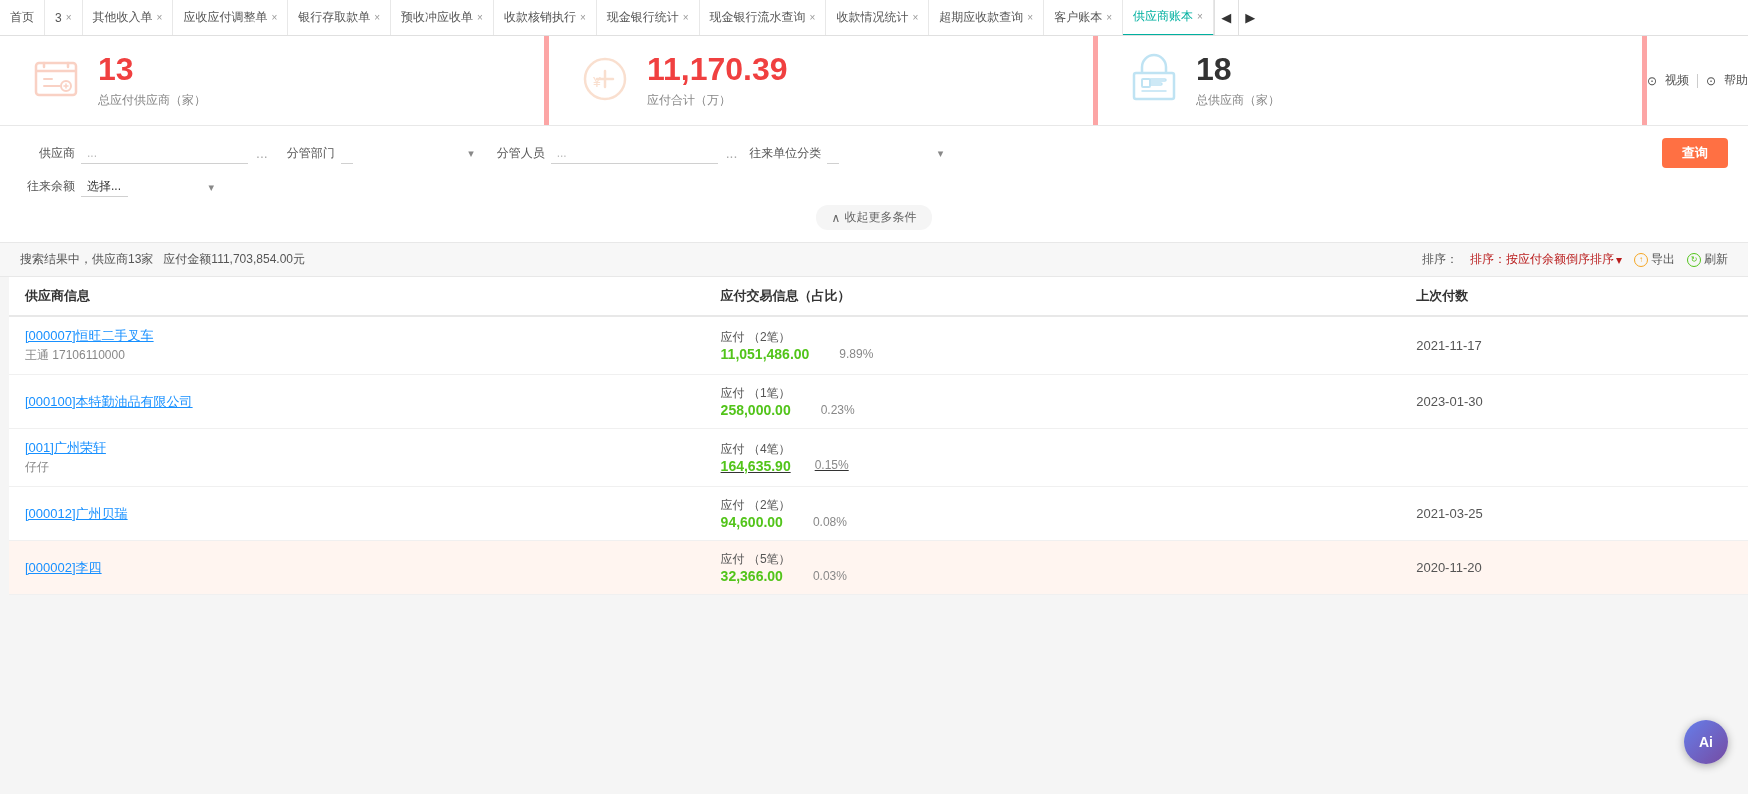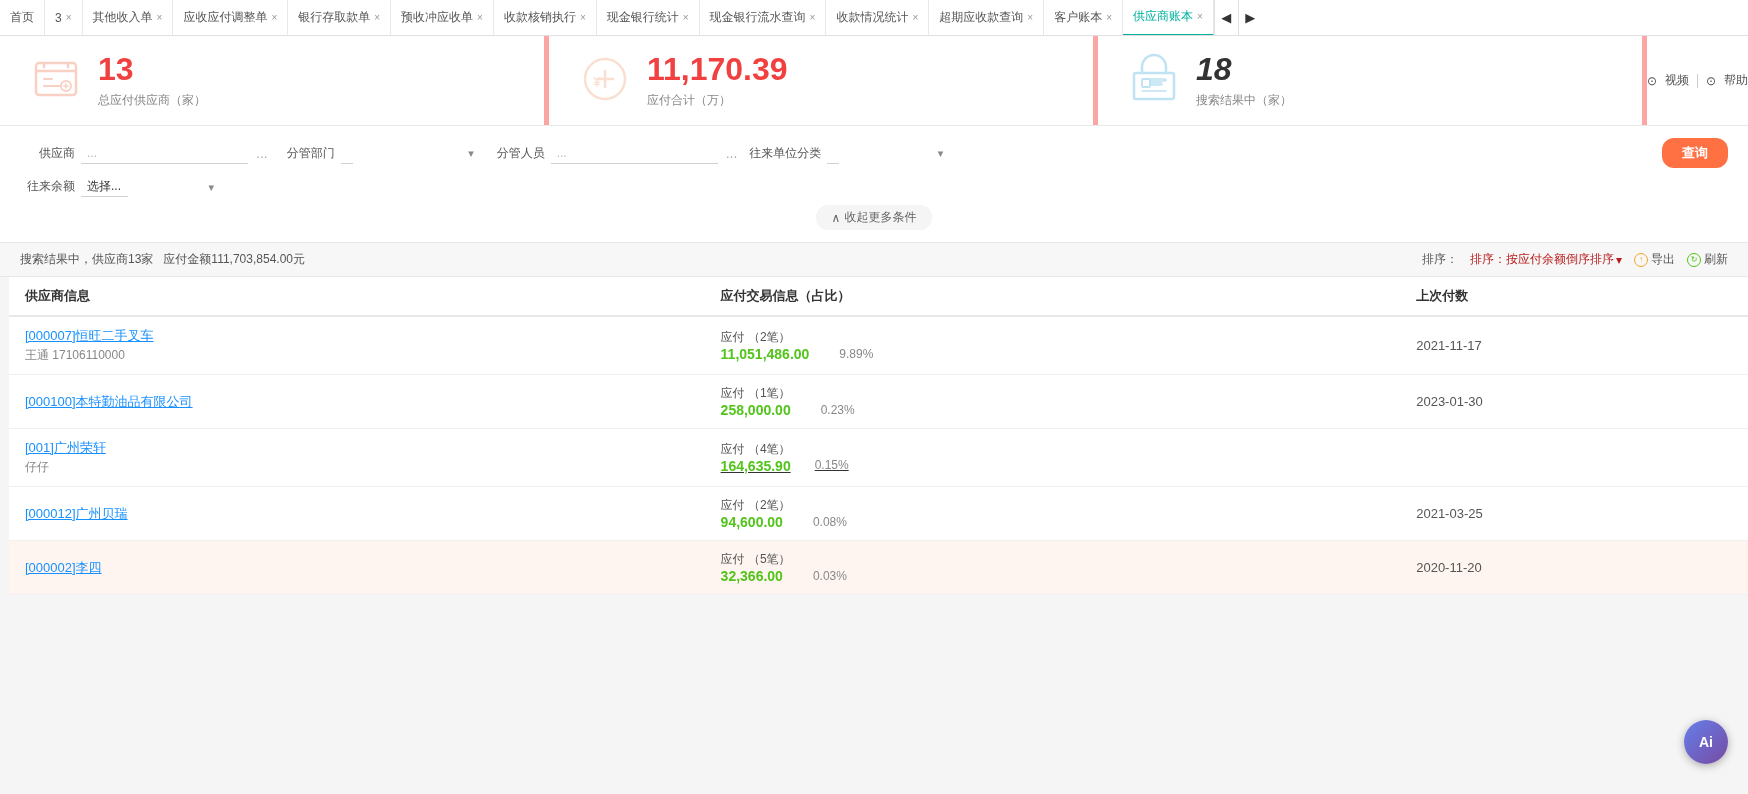--- a/index.html
+++ b/index.html
@@ -58,21 +58,21 @@
       cursor: pointer; color: #333;
     }
     .filter-select-wrap { flex: 1; position: relative; min-width: 120px; }
     .filter-select-wrap::after {
       content: "▾"; position: absolute; right: 6px; top: 50%; transform: translateY(-50%);
       color: #888; pointer-events: none; font-size: 11px;
     }
     .filter-dots { color: #aaa; font-size: 14px; cursor: pointer; padding: 0 2px; }
     .btn-query {
       background: #ff7043; color: #fff; border: none; padding: 6px 20px;
-      border-radius: 12px; cursor: pointer; font-size: 13px; font-weight: bold;
+      border-radius: 4px; cursor: pointer; font-size: 13px; font-weight: bold;
       margin-left: auto;
     }
     .collapse-btn {
       display: flex; align-items: center; justify-content: center;
       gap: 4px; color: #666; font-size: 12px; cursor: pointer;
       padding: 4px 16px; background: #f5f5f5; border-radius: 12px;
       margin: 4px auto; width: fit-content;
     }
 
     
@@ -207,22 +207,22 @@
       <svg viewBox="0 0 52 52" fill="none" xmlns="http://www.w3.org/2000/svg">
         <rect x="6" y="20" width="40" height="26" rx="2" stroke="#80c8e8" stroke-width="2.5" fill="none"></rect>
         <path d="M14 20v-6a12 12 0 0124 0v6" stroke="#80c8e8" stroke-width="2.5" fill="none"></path>
         <rect x="14" y="26" width="8" height="8" rx="1" stroke="#80c8e8" stroke-width="2" fill="none"></rect>
         <rect x="22" y="26" width="16" height="2" rx="1" stroke="#80c8e8" stroke-width="1.5" fill="none"></rect>
         <rect x="22" y="30" width="12" height="2" rx="1" stroke="#80c8e8" stroke-width="1.5" fill="none"></rect>
         <path d="M14 38h24" stroke="#80c8e8" stroke-width="1.5" stroke-linecap="round"></path>
       </svg>
     </div>
     <div>
-      <div class="summary-value" style="color:#333;font-style:italic;">18</div>
-      <div class="summary-label">搜索结果中（家）</div>
+      <div class="summary-value" style="color:#333;">18</div>
+      <div class="summary-label">总供应商（家）</div>
     </div>
   </div>
   <div class="summary-right">
     <span style="font-size:12px;">⊙</span>
     <a href="#">视频</a>
     <div class="divider-v"></div>
     <span style="font-size:12px;">⊙</span>
     <a href="#">帮助</a>
   </div>
 </div>

